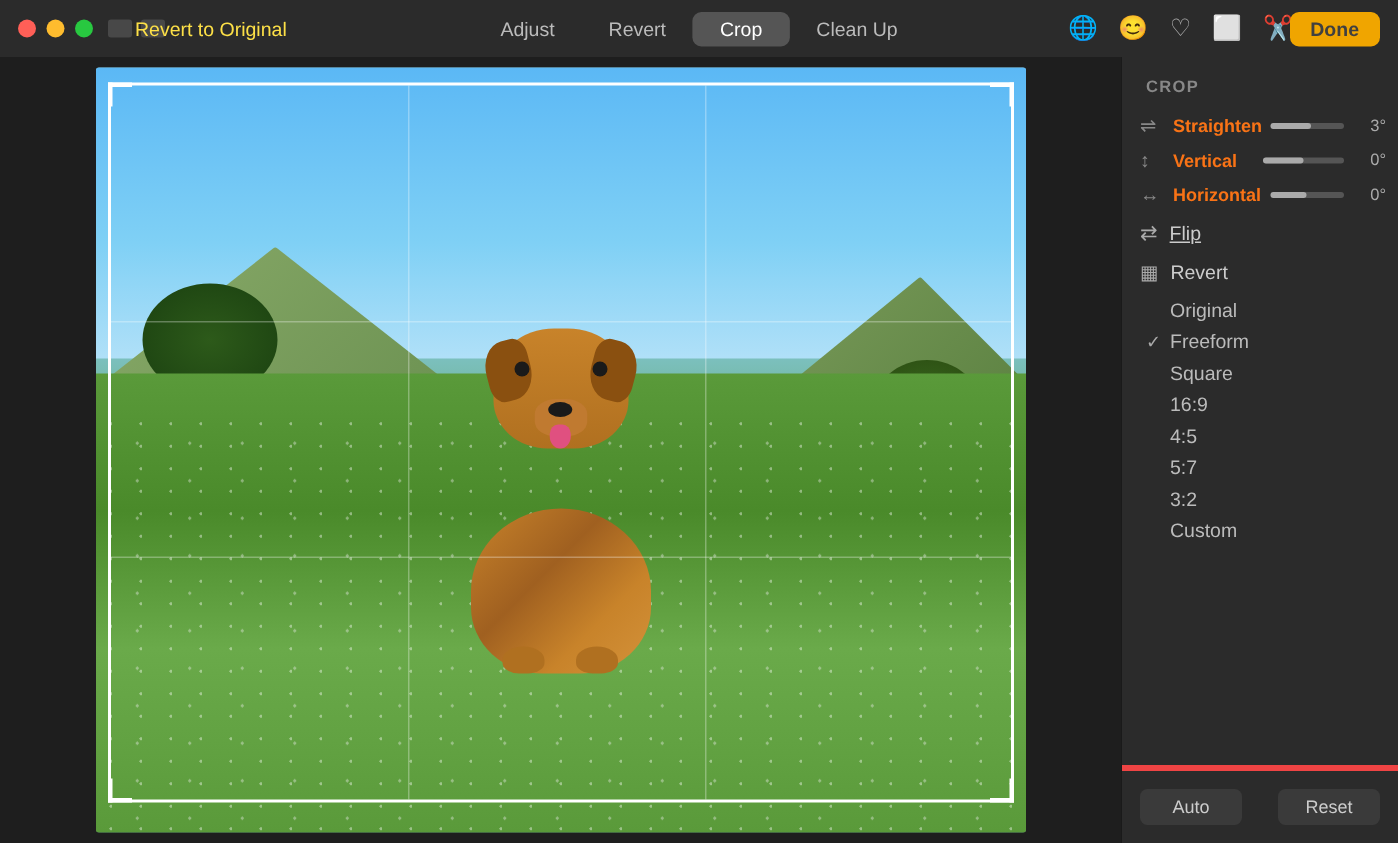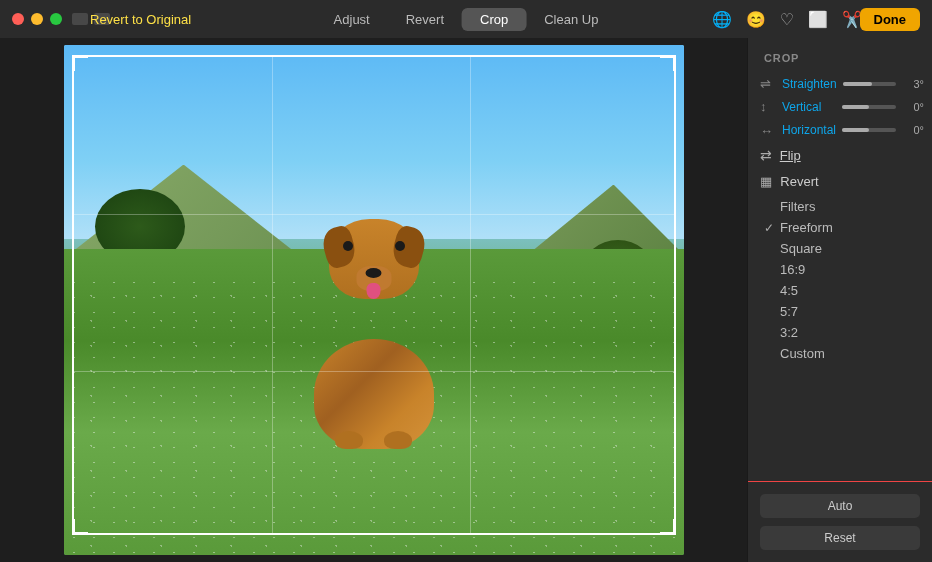--- a/index.html
+++ b/index.html
@@ -86,21 +86,21 @@
 
     .nav-tab.active {
       background: #555;
       color: #fff;
     }
 
     .done-btn {
       position: absolute;
       right: 12px;
       background: #f0a500;
-      color: #000000;
+      color: #404040;
       font-size: 13px;
       font-weight: 600;
       border: none;
       border-radius: 6px;
       padding: 4px 14px;
       cursor: pointer;
     }
 
     .toolbar-right {
       position: absolute;
@@ -424,23 +424,24 @@
     }
 
     .slider-icon {
       color: #888;
       font-size: 13px;
       width: 16px;
       flex-shrink: 0;
     }
 
     .slider-label {
-      color: #0ea5e9;
+      color: #f97316;
       font-size: 12px;
       flex: 1;
+      font-weight: bold;
     }
 
     .slider-track {
       flex: 1;
       height: 4px;
       background: #555;
       border-radius: 2px;
       position: relative;
     }
 
@@ -514,24 +515,23 @@
       content: '✓';
       position: absolute;
       left: 16px;
       color: #aaa;
       font-size: 12px;
     }
 
     .panel-footer {
       margin-top: auto;
       display: flex;
-      gap: 8px;
+      gap: 24px;
       padding: 12px 12px;
-      border-top: 1px solid #ef4444;
-      flex-direction: column;
+      border-top: 4px solid #ef4444;
     }
 
     .footer-btn {
       flex: 1;
       padding: 5px 0;
       background: #3a3a3a;
       color: #ccc;
       font-size: 12px;
       border: none;
       border-radius: 5px;
@@ -663,21 +663,21 @@
       <span class="flip-icon">⇄</span>
       <span class="flip-label">Flip</span>
     </div>
 
     <div class="aspect-row">
       <span class="aspect-icon">▦</span>
       <span class="aspect-label">Revert</span>
     </div>
 
     <div class="aspect-options">
-      <div class="aspect-option">Filters</div>
+      <div class="aspect-option">Original</div>
       <div class="aspect-option checked">Freeform</div>
       <div class="aspect-option">Square</div>
       <div class="aspect-option">16:9</div>
       <div class="aspect-option">4:5</div>
       <div class="aspect-option">5:7</div>
       <div class="aspect-option">3:2</div>
       <div class="aspect-option">Custom</div>
     </div>
 
     <div class="panel-footer">

